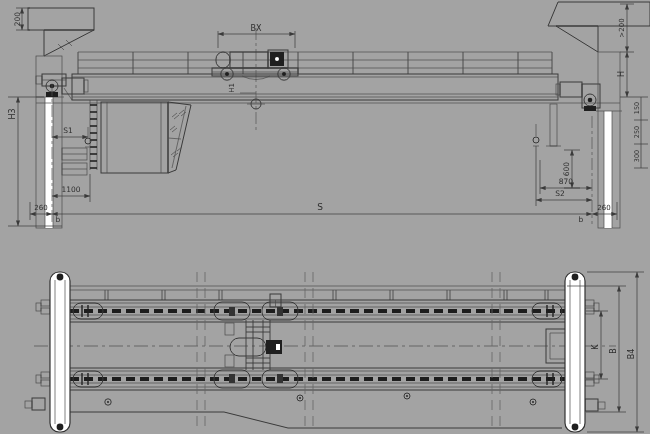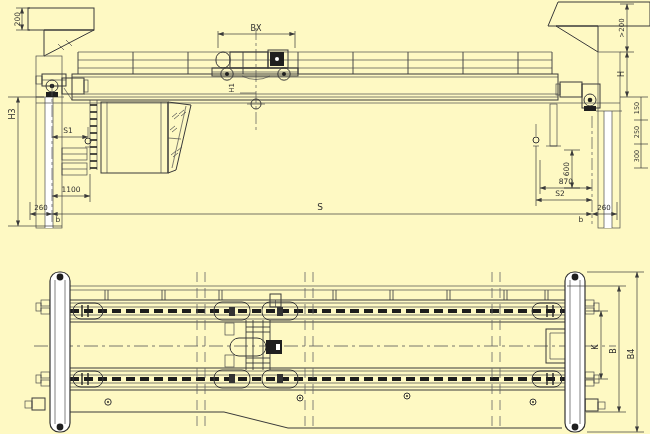--- a/index.html
+++ b/index.html
@@ -1,16 +1,16 @@
 <!DOCTYPE html>
 <html><head>
 <meta charset="utf-8">
 <style>
   html,body{margin:0;padding:0;background:#fff;}
-  #stage{position:relative;width:650px;height:434px;background:#fef9c3;overflow:hidden;
+  #stage{position:relative;width:650px;height:434px;background:#a3a3a3;overflow:hidden;
          font-family:"DejaVu Sans",sans-serif;}
   svg{display:block;}
   text{fill:#2e2e2e;font-family:"DejaVu Sans",sans-serif;}
   .ln{stroke:#3a3a3a;stroke-width:1;fill:none;}
   .thin{stroke:#4a4a4a;stroke-width:.7;fill:none;}
   .dim{stroke:#3a3a3a;stroke-width:.7;fill:none;}
   .dark{fill:#1f1f1f;}
 </style>
 </head>
 <body>

